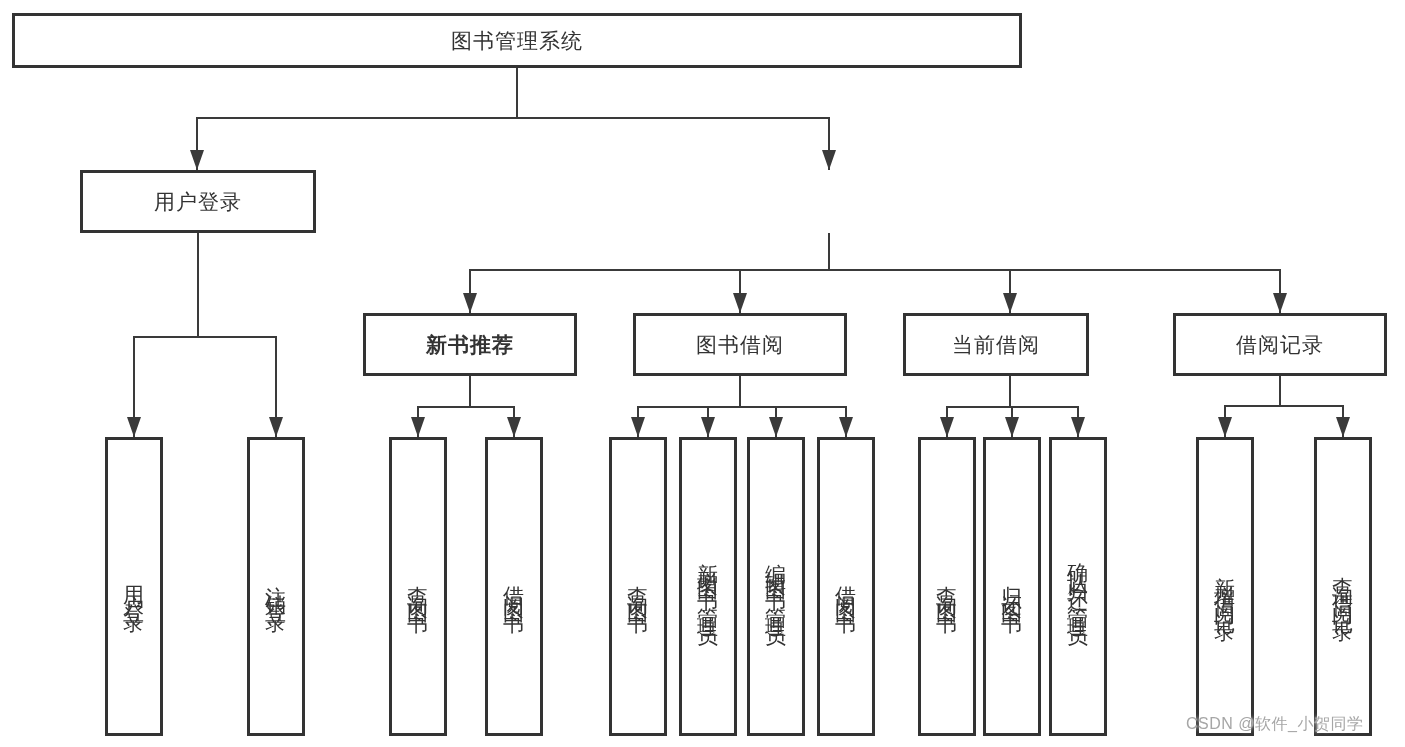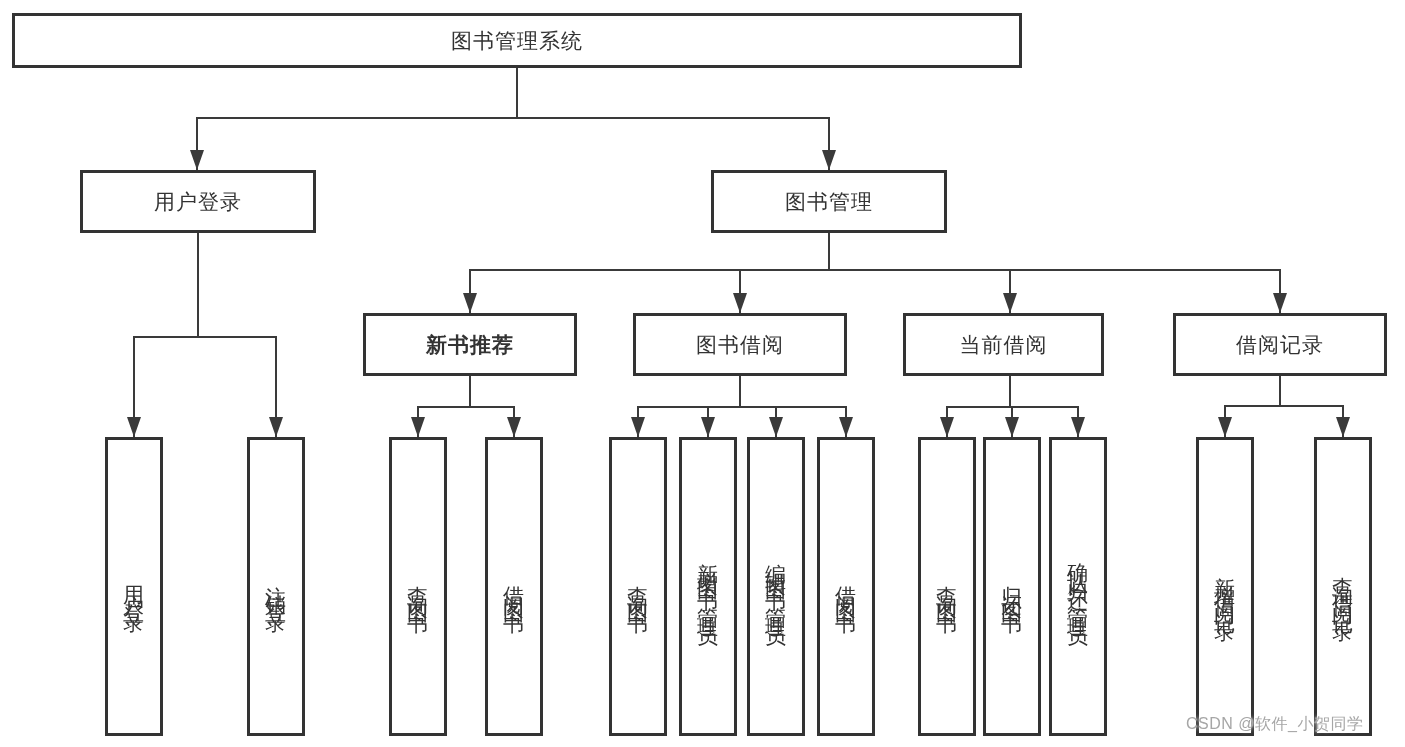--- a/index.html
+++ b/index.html
@@ -46,40 +46,39 @@
 <div class="canvas">
 
   <div class="node" style="left:12px;top:13px;width:1010px;height:55px;">图书管理系统</div>
 
   <div class="vline" style="left:516px;top:68px;height:50px;"></div>
   <div class="hline" style="left:196px;top:117px;width:634px;"></div>
   <div class="arrow" style="left:196px;top:118px;height:52px;"></div>
   <div class="arrow" style="left:828px;top:118px;height:52px;"></div>
 
   <div class="node" style="left:80px;top:170px;width:236px;height:63px;">用户登录</div>
-  <div class="node" style="left:711px;top:170px;width:236px;height:63px;">图书管理</div>
 
   <div class="vline" style="left:197px;top:233px;height:104px;"></div>
   <div class="hline" style="left:133px;top:336px;width:144px;"></div>
   <div class="arrow" style="left:133px;top:337px;height:100px;"></div>
   <div class="arrow" style="left:275px;top:337px;height:100px;"></div>
 
   <div class="node vnode" style="left:105px;top:437px;width:58px;height:299px;">用户登录</div>
   <div class="node vnode" style="left:247px;top:437px;width:58px;height:299px;">注销登录</div>
 
   <div class="vline" style="left:828px;top:233px;height:38px;"></div>
   <div class="hline" style="left:469px;top:269px;width:812px;"></div>
   <div class="arrow" style="left:469px;top:270px;height:43px;"></div>
   <div class="arrow" style="left:739px;top:270px;height:43px;"></div>
   <div class="arrow" style="left:1009px;top:270px;height:43px;"></div>
   <div class="arrow" style="left:1279px;top:270px;height:43px;"></div>
 
   <div class="node" style="left:363px;top:313px;width:214px;height:63px;font-weight:bold;">新书推荐</div>
   <div class="node" style="left:633px;top:313px;width:214px;height:63px;">图书借阅</div>
-  <div class="node" style="left:903px;top:313px;width:201px;height:63px;">当前借阅</div>
+  <div class="node" style="left:903px;top:313px;width:186px;height:63px;">当前借阅</div>
   <div class="node" style="left:1173px;top:313px;width:214px;height:63px;">借阅记录</div>
 
   <div class="vline" style="left:469px;top:376px;height:31px;"></div>
   <div class="hline" style="left:417px;top:406px;width:98px;"></div>
   <div class="arrow" style="left:417px;top:407px;height:30px;"></div>
   <div class="arrow" style="left:513px;top:407px;height:30px;"></div>
   <div class="node vnode" style="left:389px;top:437px;width:58px;height:299px;">查询图书</div>
   <div class="node vnode" style="left:485px;top:437px;width:58px;height:299px;">借阅图书</div>
 
   <div class="vline" style="left:739px;top:376px;height:31px;"></div>

